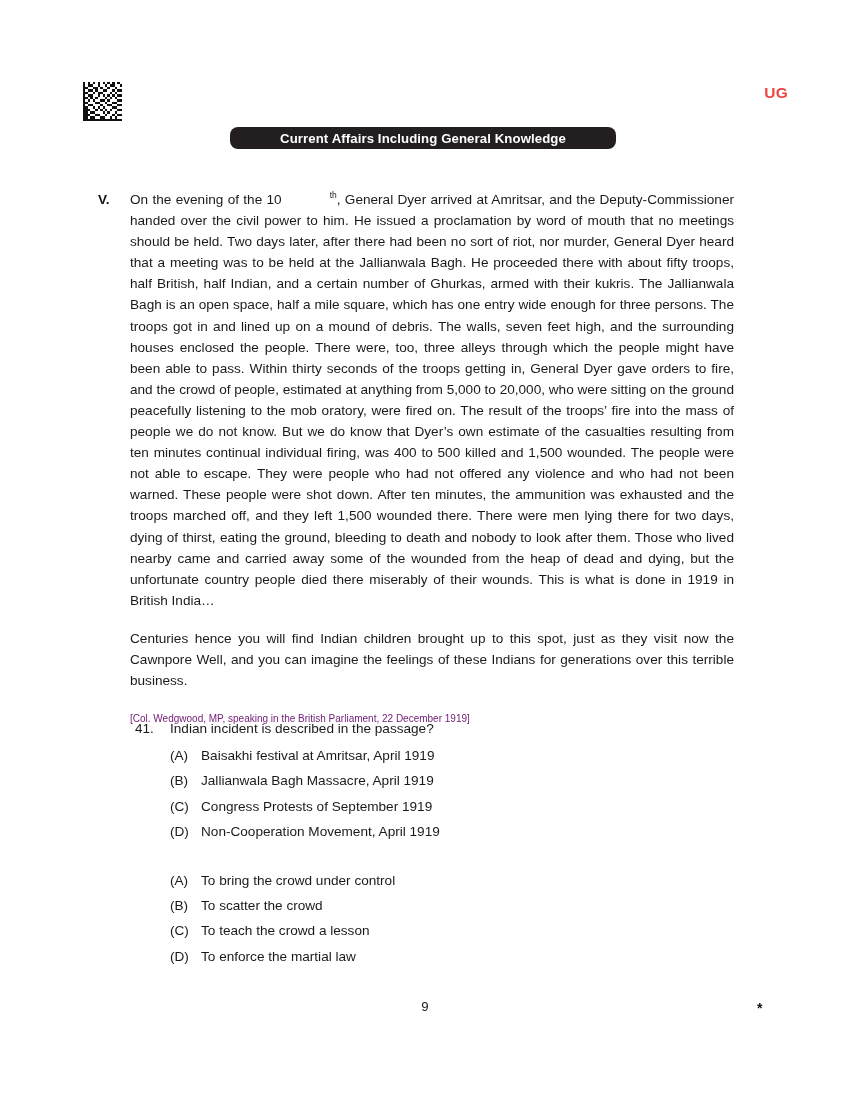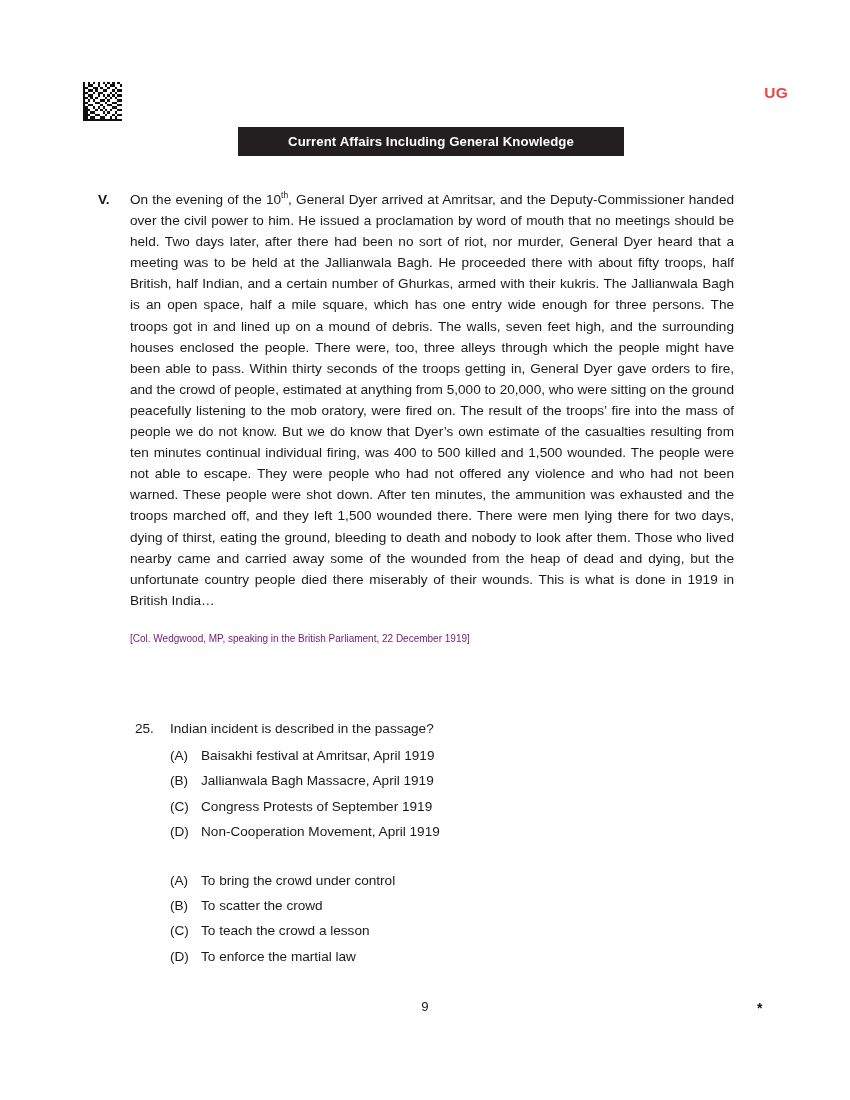--- a/index.html
+++ b/index.html
@@ -39,28 +39,29 @@
     right: 62px;
     top: 84px;
     font-size: 15.5px;
     font-weight: bold;
     letter-spacing: 0.2px;
     color: #ef4444;
   }
 
   .section-banner {
     position: absolute;
-    left: 238px;
+    left: 230px;
     top: 127px;
     width: 386px;
-    height: 29px;
+    height: 22px;
     background: #231f20;
     display: flex;
     align-items: center;
     justify-content: center;
+    border-radius: 8px;
   }
   .section-banner-text {
     color: #ffffff;
     font-size: 13.2px;
     font-weight: bold;
     letter-spacing: 0.1px;
     white-space: nowrap;
   }
 
   
@@ -88,20 +89,21 @@
     font-size: 13.6px;
     line-height: 21.1px;
     text-align: justify;
     text-justify: inter-word;
     color: #1a1a1a;
   }
   .passage-body sup {
     font-size: 0.62em;
     vertical-align: super;
     line-height: 0;
+    margin-left: 48px;
   }
 
   .passage-para {
     margin-left: 32px;
     width: 604px;
     font-size: 13.6px;
     line-height: 21.1px;
     text-align: justify;
     text-justify: inter-word;
     color: #1a1a1a;
@@ -297,28 +299,29 @@
 
   <div class="section-banner">
     <span class="section-banner-text">Current Affairs Including General Knowledge</span>
   </div>
 
   <div class="passage-block">
     <div class="passage-row">
       <div class="passage-marker">V.</div>
       <div class="passage-body"><span>On the evening of the 10</span><sup>th</sup><span>, General Dyer arrived at Amritsar, and the Deputy-Commissioner handed over the civil power to him. He issued a proclamation by word of mouth that no meetings should be held. Two days later, after there had been no sort of riot, nor murder, General Dyer heard that a meeting was to be held at the Jallianwala Bagh. He proceeded there with about fifty troops, half British, half Indian, and a certain number of Ghurkas, armed with their kukris. The Jallianwala Bagh is an open space, half a mile square, which has one entry wide enough for three persons. The troops got in and lined up on a mound of debris. The walls, seven feet high, and the surrounding houses enclosed the people. There were, too, three alleys through which the people might have been able to pass. Within thirty seconds of the troops getting in, General Dyer gave orders to fire, and the crowd of people, estimated at anything from 5,000 to 20,000, who were sitting on the ground peacefully listening to the mob oratory, were fired on. The result of the troops’ fire into the mass of people we do not know. But we do know that Dyer’s own estimate of the casualties resulting from ten minutes continual individual firing, was 400 to 500 killed and 1,500 wounded. The people were not able to escape. They were people who had not offered any violence and who had not been warned. These people were shot down. After ten minutes, the ammunition was exhausted and the troops marched off, and they left 1,500 wounded there. There were men lying there for two days, dying of thirst, eating the ground, bleeding to death and nobody to look after them. Those who lived nearby came and carried away some of the wounded from the heap of dead and dying, but the unfortunate country people died there miserably of their wounds. This is what is done in 1919 in British India…</span></div>
     </div>
+    <div class="passage-para p2">Centuries hence you will find Indian children brought up to this spot, just as they visit now the Cawnpore Well, and you can imagine the feelings of these Indians for generations over this terrible business.</div>
     <div class="attribution">[Col. Wedgwood, MP, speaking in the British Parliament, 22 December 1919]</div>
   </div>
 
   <div class="questions">
 
     <div class="question">
       <div class="question-head">
-        <span class="question-number">25.</span>
+        <span class="question-number">41.</span>
         <span class="question-text">Indian incident is described in the passage?</span>
       </div>
       <div class="options">
         <div class="option">
           <span class="option-letter">(A)</span>
           <span class="option-text">Baisakhi festival at Amritsar, April 1919</span>
         </div>
         <div class="option">
           <span class="option-letter">(B)</span>
           <span class="option-text">Jallianwala Bagh Massacre, April 1919</span>

